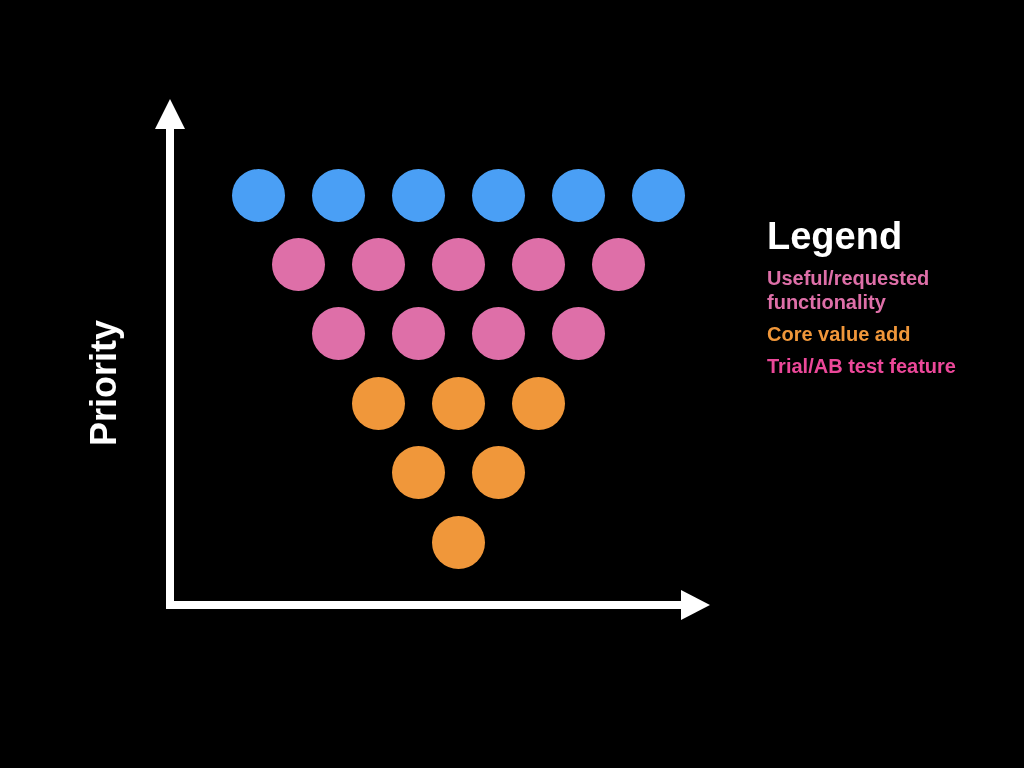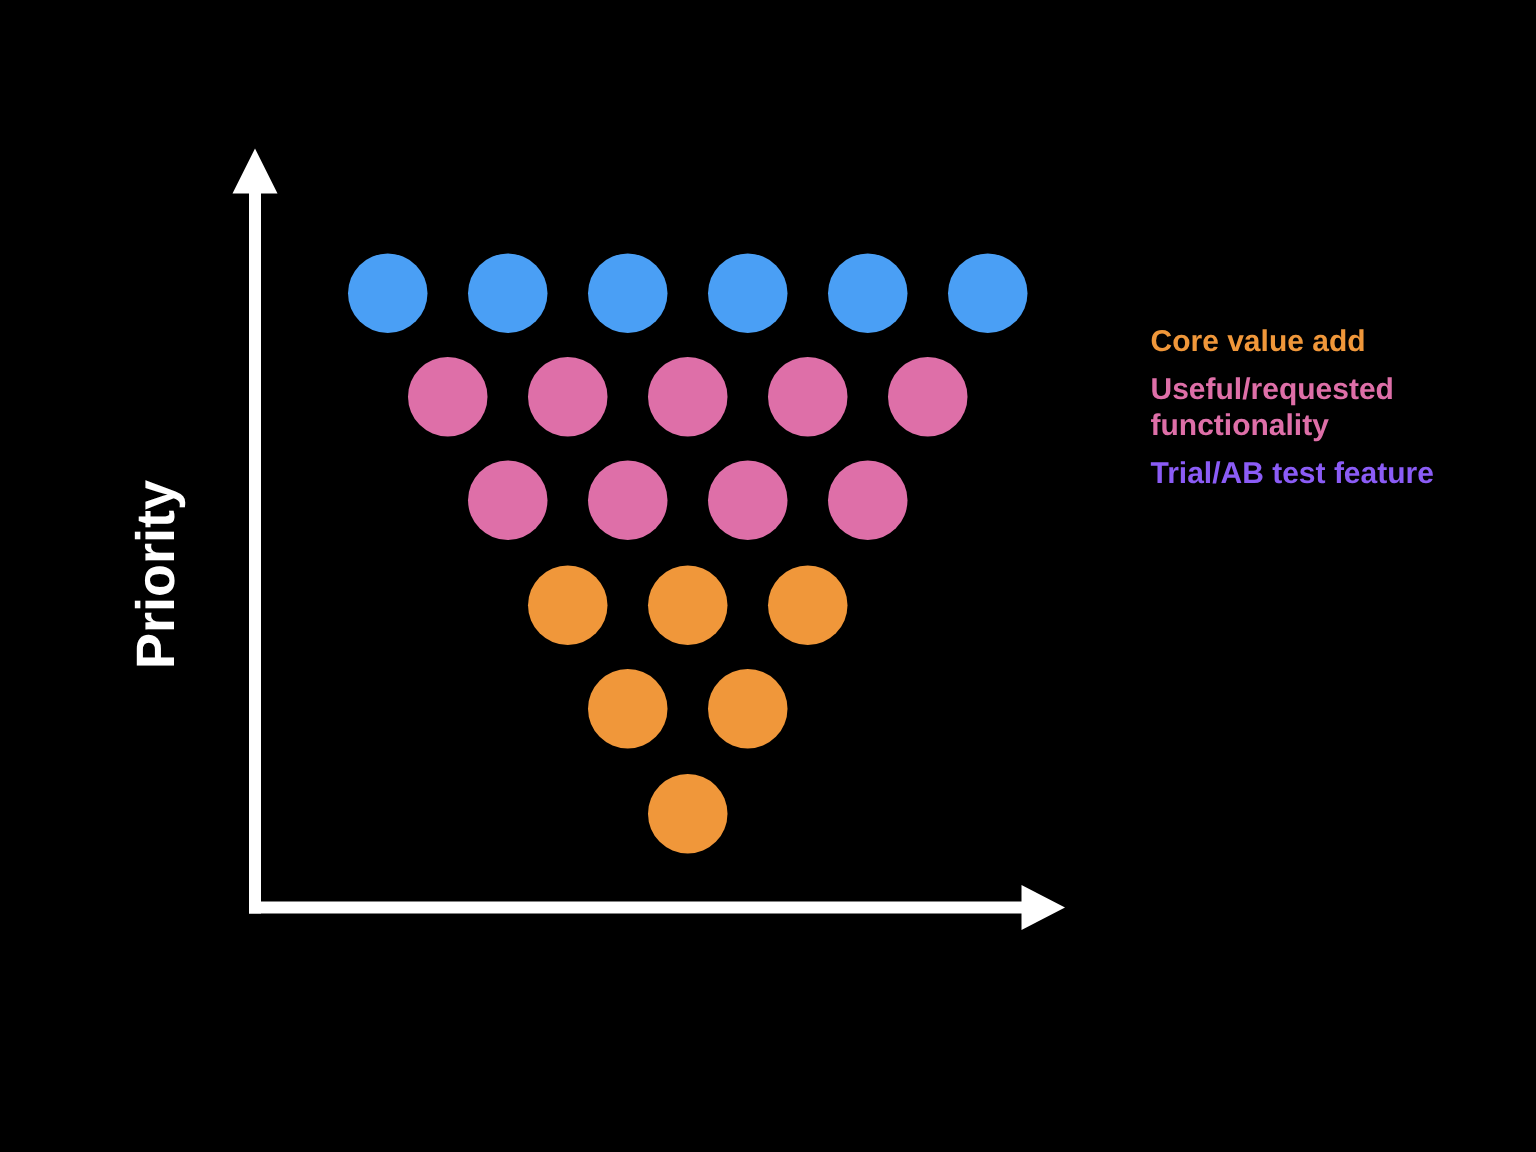--- a/index.html
+++ b/index.html
@@ -98,18 +98,19 @@
       <div class="dot" style="left: 551.5px; top: 307.3px; width: 53px; height: 53px; background: rgb(222, 111, 168);"></div>
       <div class="dot" style="left: 351.5px; top: 376.7px; width: 53px; height: 53px; background: rgb(240, 151, 58);"></div>
       <div class="dot" style="left: 431.5px; top: 376.7px; width: 53px; height: 53px; background: rgb(240, 151, 58);"></div>
       <div class="dot" style="left: 511.5px; top: 376.7px; width: 53px; height: 53px; background: rgb(240, 151, 58);"></div>
       <div class="dot" style="left: 391.5px; top: 446.1px; width: 53px; height: 53px; background: rgb(240, 151, 58);"></div>
       <div class="dot" style="left: 471.5px; top: 446.1px; width: 53px; height: 53px; background: rgb(240, 151, 58);"></div>
       <div class="dot" style="left: 431.5px; top: 515.5px; width: 53px; height: 53px; background: rgb(240, 151, 58);"></div>
     </div>
 
   <div class="legend">
+    <div class="legend-title">Legend</div>
+    <div class="legend-item" style="color: rgb(222, 111, 168);">Useful/requested functionality</div>
     <div class="legend-item" style="color: rgb(240, 151, 58);">Core value add</div>
-    <div class="legend-item" style="color: rgb(222, 111, 168);">Useful/requested functionality</div>
-    <div class="legend-item" style="color: #8b5cf6;">Trial/AB test feature</div>
+    <div class="legend-item" style="color: #ec4899;">Trial/AB test feature</div>
   </div>
 
 </div>
 
 </body></html>

